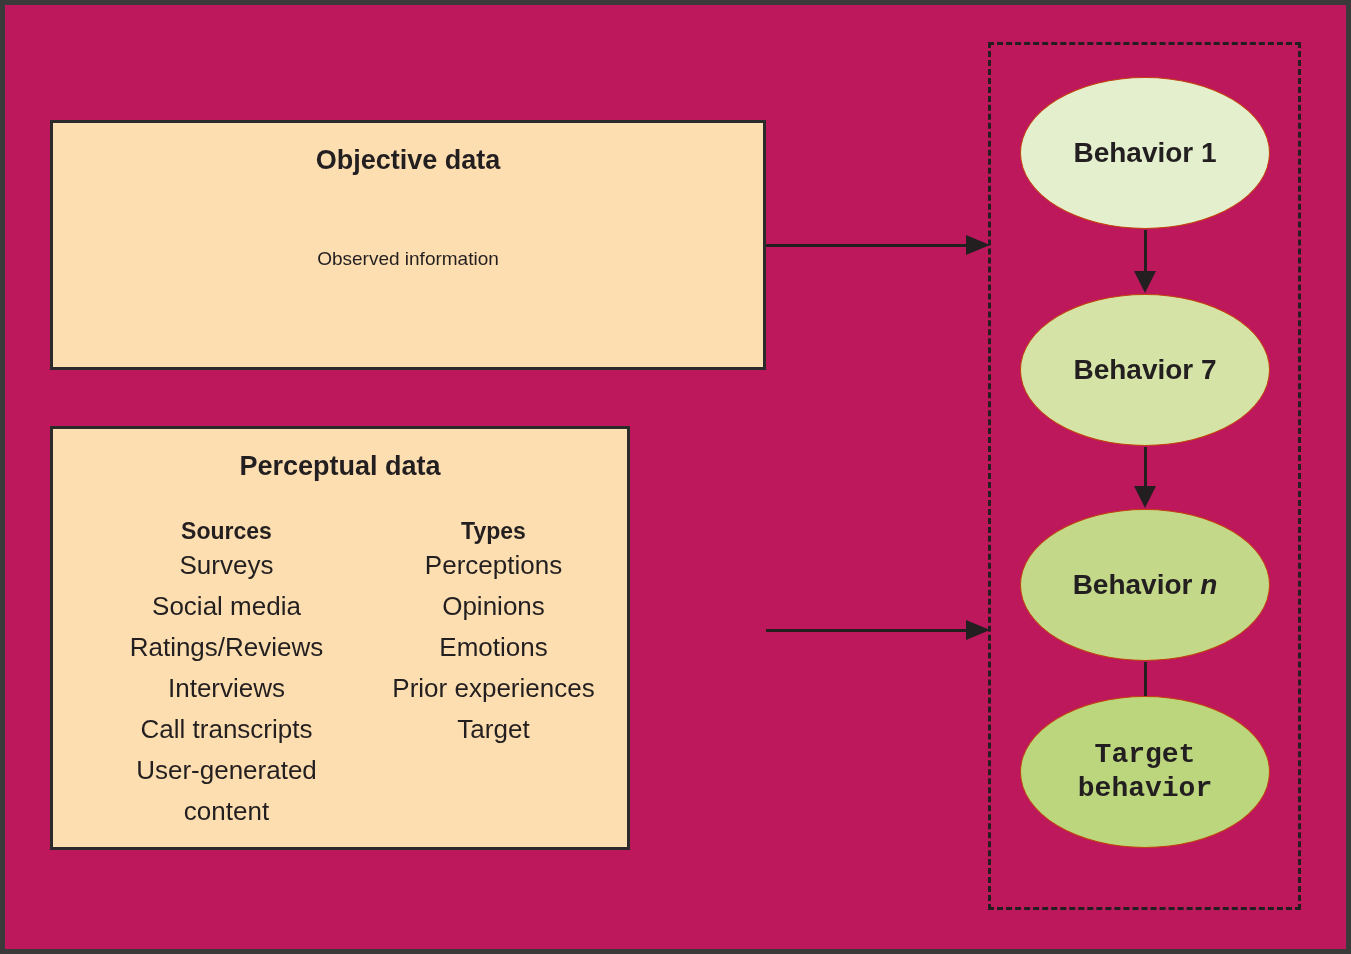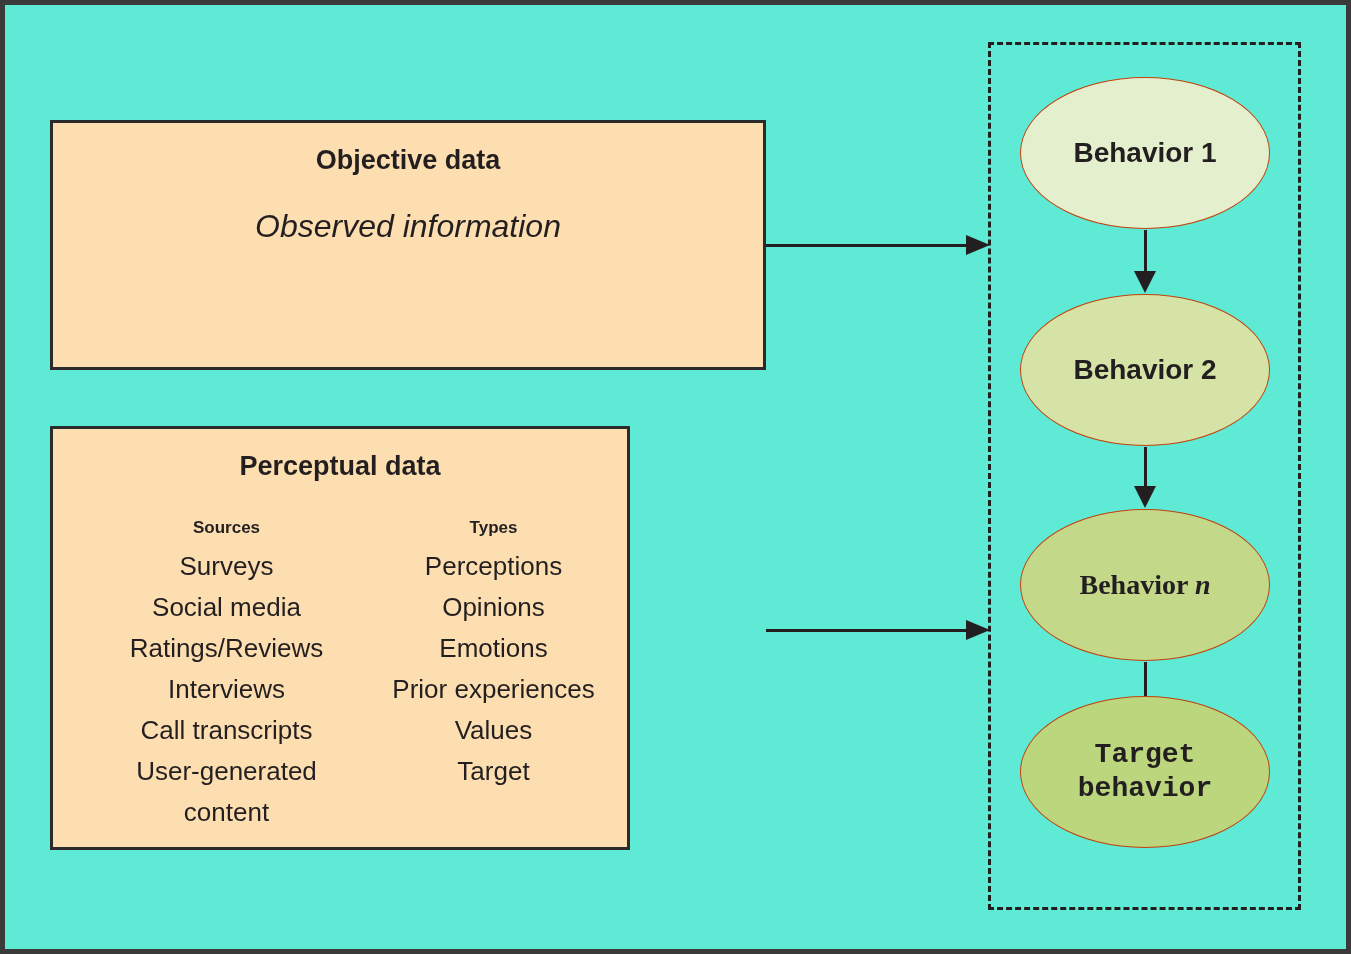--- a/index.html
+++ b/index.html
@@ -1,43 +1,43 @@
 <!DOCTYPE html>
 <html><head>
 <meta charset="utf-8">
 <style>
   html,body{margin:0;padding:0;background:#ffffff;}
   .frame{
     position:relative;
     width:1351px;height:954px;
     box-sizing:border-box;
     border:5px solid #3a3a3a;
-    background:#5eead4;
+    background:#be185d;
     font-family:"Liberation Sans", sans-serif;
     color:#231f20;
     overflow:hidden;
   }
   .canvas{position:relative;width:100%;height:100%;}
 
   
   .data-box{
     position:absolute;
     box-sizing:border-box;
     background:#fcdeb0;
     border:3px solid #2b2b2b;
     text-align:center;
   }
   .box-objective{left:45px;top:115px;width:716px;height:250px;}
   .box-perceptual{left:45px;top:421px;width:580px;height:424px;}
   .box-title{font-weight:bold;font-size:27px;padding-top:22px;}
-  .box-content{font-size:32px;margin-top:32px;font-style:italic;}
+  .box-content{font-size:19px;margin-top:72px;}
 
   .columns{display:flex;margin-top:36px;padding-left:40px;}
   .col{flex:1;}
-  .col-header{font-weight:bold;font-size:17px;margin-bottom:8px;}
+  .col-header{font-weight:bold;font-size:23px;}
   .col-item{font-size:26px;line-height:41px;}
 
   
   .dashed-rect{
     position:absolute;
     left:983px;top:37px;width:313px;height:868px;
     box-sizing:border-box;
     border:3px dashed #231f20;
   }
 
@@ -48,21 +48,21 @@
     box-sizing:border-box;
     border:1px solid #c2410c;
     border-radius:50%;
     display:flex;align-items:center;justify-content:center;
     text-align:center;
     font-weight:bold;font-size:28px;line-height:34px;
   }
   .ellipse em{font-style:italic;font-weight:bold;}
   .e1{left:1015px;top:72px;}
   .e2{left:1015px;top:289px;}
-  .e3{left:1015px;top:504px;font-family:Liberation Serif, serif;}
+  .e3{left:1015px;top:504px;}
   .e4{left:1015px;top:691px;font-family:Liberation Mono, monospace;}
 
   
   .harrow{
     position:absolute;height:20px;width:224px;
     display:flex;align-items:center;
   }
   .harrow .shaft{flex:1;height:3px;background:#231f20;}
   .harrow .head{
     width:0;height:0;
@@ -111,21 +111,20 @@
           <div class="col-item">Interviews</div>
           <div class="col-item">Call transcripts</div>
           <div class="col-item">User-generated content</div>
         </div>
         <div class="col">
           <div class="col-header">Types</div>
           <div class="col-item">Perceptions</div>
           <div class="col-item">Opinions</div>
           <div class="col-item">Emotions</div>
           <div class="col-item">Prior experiences</div>
-          <div class="col-item">Values</div>
           <div class="col-item">Target</div>
         </div>
       </div>
     </div>
 
     <div class="harrow ha1">
       <div class="shaft"></div>
       <div class="head"></div>
     </div>
     <div class="harrow ha2">
@@ -138,21 +137,21 @@
     <div class="ellipse e1" style="background-color: rgb(228, 239, 206);">
       <span>Behavior 1</span>
     </div>
 
     <div class="varrow va1">
       <div class="vshaft"></div>
       <div class="vhead"></div>
     </div>
 
     <div class="ellipse e2" style="background-color: rgb(213, 228, 166);">
-      <span>Behavior 2</span>
+      <span>Behavior 7</span>
     </div>
 
     <div class="varrow va2">
       <div class="vshaft"></div>
       <div class="vhead"></div>
     </div>
 
     <div class="ellipse e3" style="background-color: rgb(195, 217, 137);">
       <span><span>Behavior </span><em>n</em></span>
     </div>

